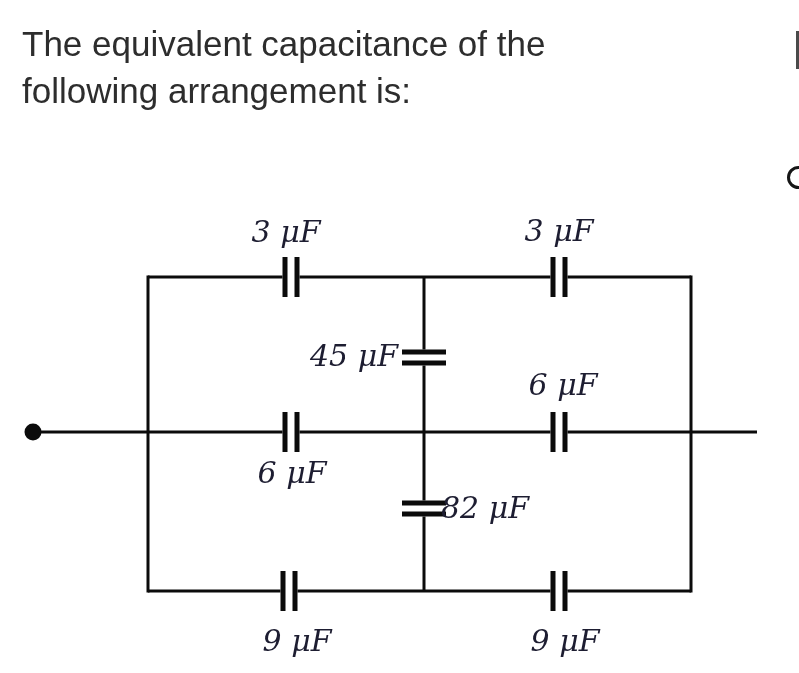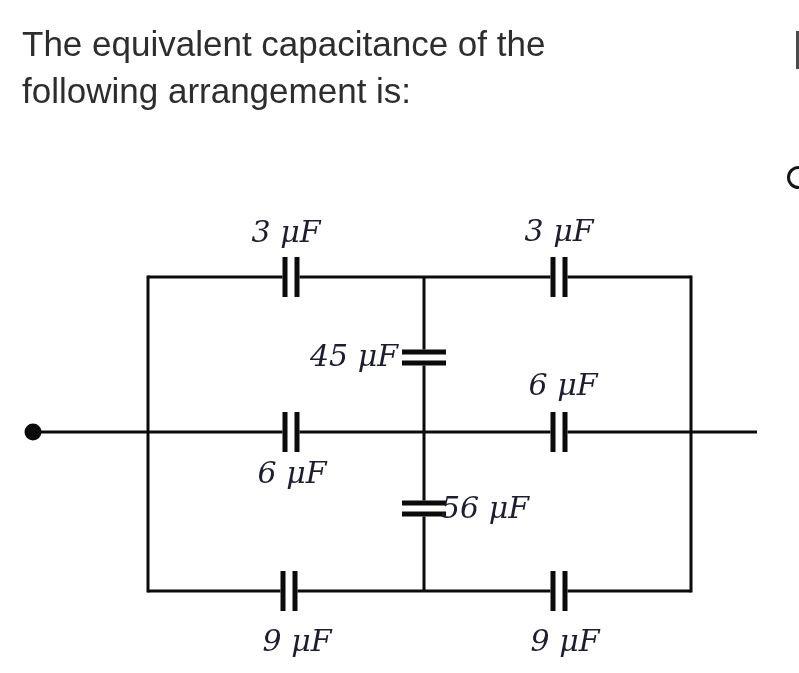--- a/index.html
+++ b/index.html
@@ -116,21 +116,21 @@
     <span class="cap-label center-anchor" style="left:286px; top:231px;">3 μF</span>
 
     <span class="cap-label center-anchor" style="left:559px; top:230px;">3 μF</span>
 
     <span class="cap-label right-anchor" style="left:398px; top:355px;">45 μF</span>
 
     <span class="cap-label center-anchor" style="left:292px; top:472px;">6 μF</span>
 
     <span class="cap-label center-anchor" style="left:563px; top:384px;">6 μF</span>
 
-    <span class="cap-label left-anchor" style="left:441px; top:507px;">56 μF</span>
+    <span class="cap-label left-anchor" style="left:441px; top:507px;">82 μF</span>
 
     <span class="cap-label center-anchor" style="left:297px; top:640px;">9 μF</span>
 
     <span class="cap-label center-anchor" style="left:565px; top:640px;">9 μF</span>
   </div>
 
   <div class="frag-bar"></div>
   <div class="frag-round"></div>
 
 </div>

